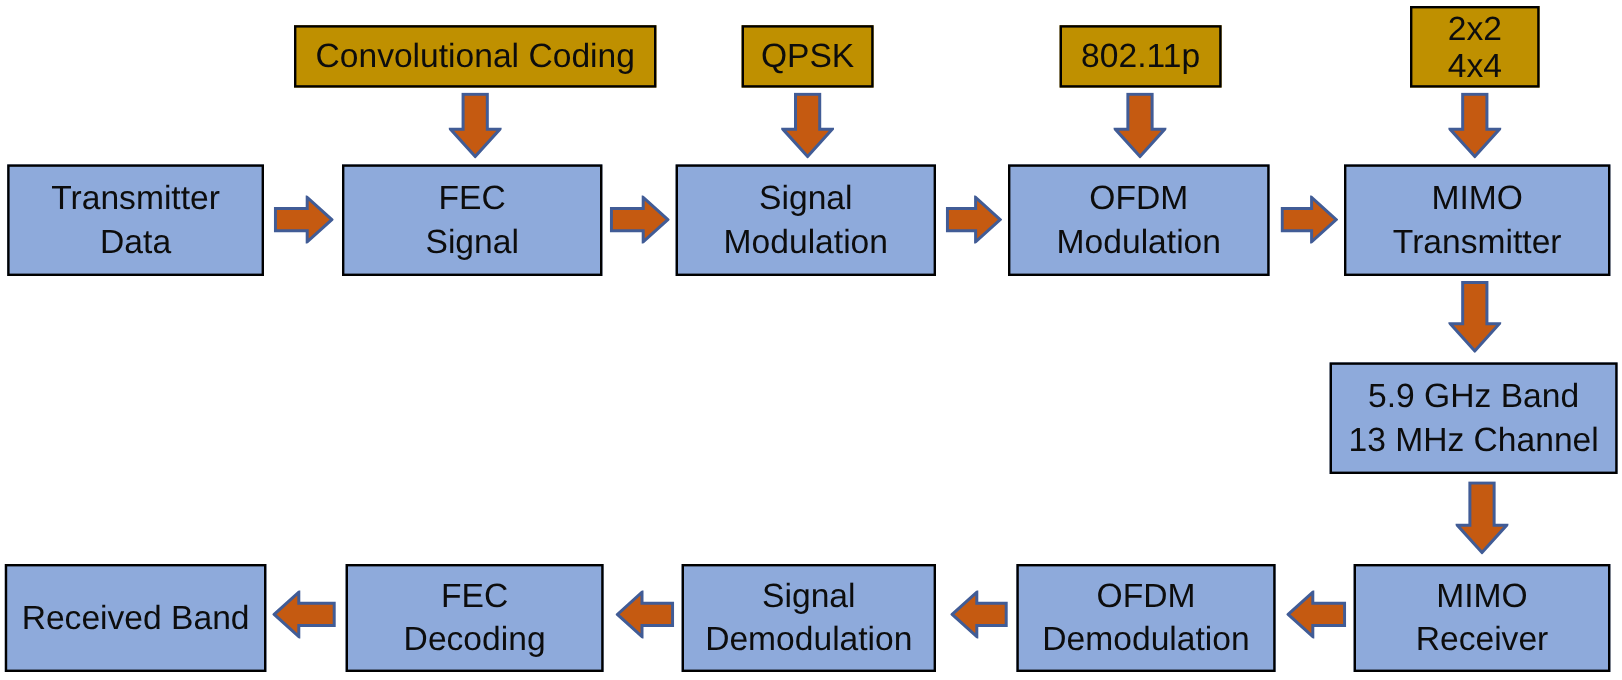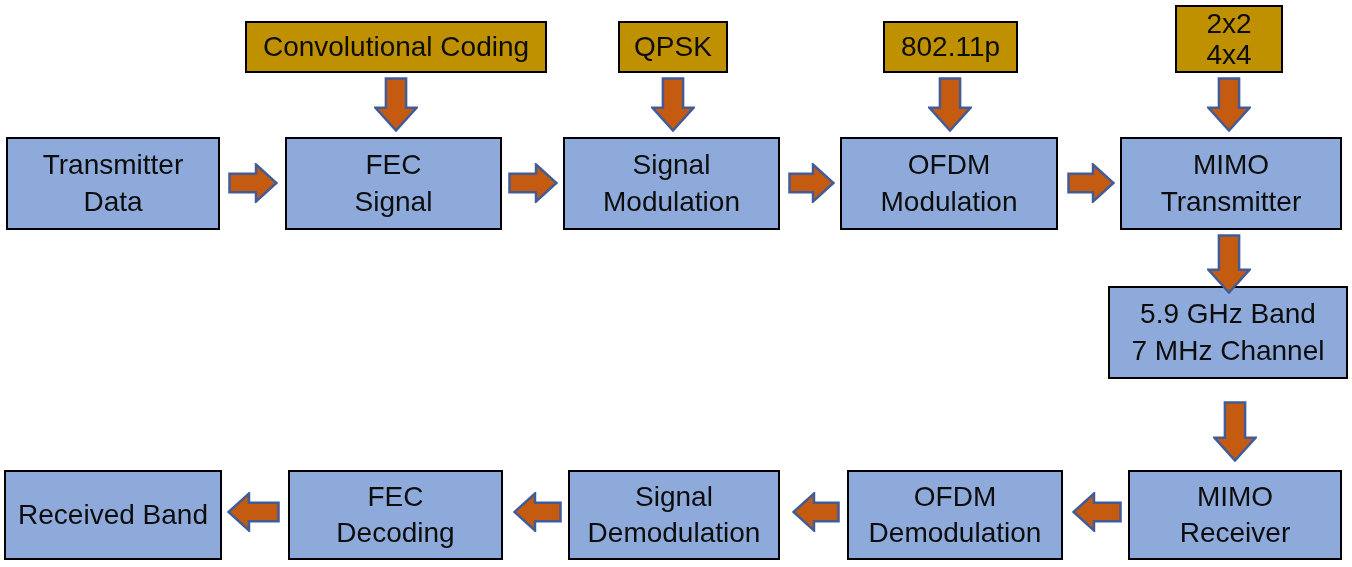--- a/index.html
+++ b/index.html
@@ -69,23 +69,23 @@
   </div>
   <div class="box blue" style="left:840px;top:137px;width:218px;height:93px">
     <span>OFDM</span>
     <span>Modulation</span>
   </div>
   <div class="box blue" style="left:1120px;top:137px;width:222px;height:93px">
     <span>MIMO</span>
     <span>Transmitter</span>
   </div>
 
-  <div class="box blue" style="left:1108px;top:286px;width:240px;height:93px">
+  <div class="box blue" style="left:1108px;top:302px;width:240px;height:93px">
     <span>5.9 GHz Band</span>
-    <span>7 MHz Channel</span>
+    <span>13 MHz Channel</span>
   </div>
 
   <div class="box blue" style="left:1128px;top:470px;width:214px;height:90px">
     <span>MIMO</span>
     <span>Receiver</span>
   </div>
   <div class="box blue" style="left:847px;top:470px;width:216px;height:90px">
     <span>OFDM</span>
     <span>Demodulation</span>
   </div>

